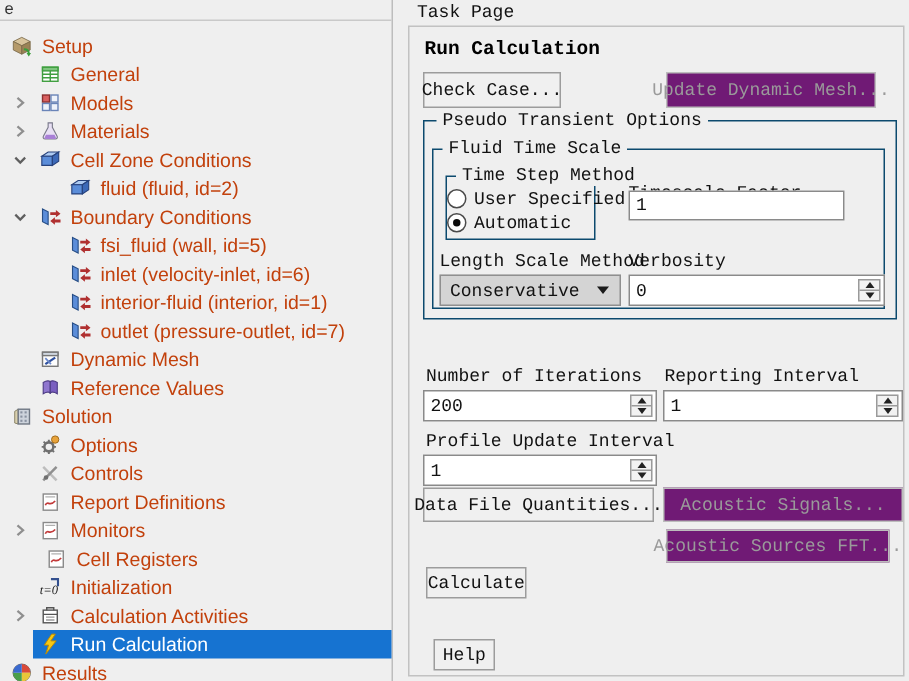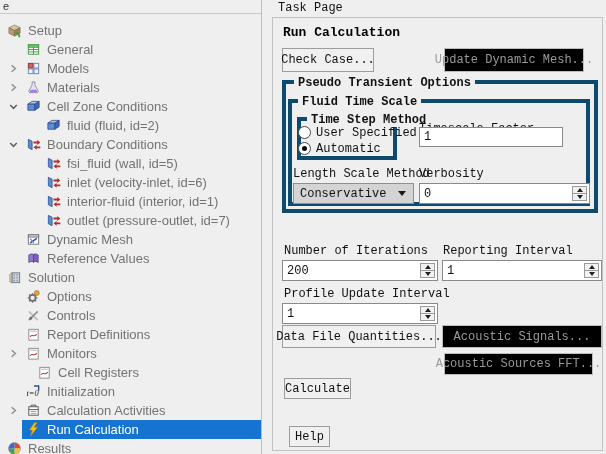--- a/index.html
+++ b/index.html
@@ -12,38 +12,38 @@
     background:#efefef; border-right:1px solid #bdbdbd; }
   #tree-header { height:14px; border-bottom:1px solid #c9c9c9; font-size:11px; color:#333;
     padding-left:3px; line-height:13px; }
   #tree-rows { position:absolute; left:0; top:21px; right:0; }
   .row { display:flex; align-items:center; height:19px; cursor:default; }
   .chev-col { width:16px; height:15px; flex:0 0 16px; display:flex; align-items:center; }
   .row-body { display:flex; align-items:center; height:19px; flex:1; padding-left:4px; }
   .lvl1 .row-body { padding-left:3px; }
   .tree-icon { width:15px; height:15px; flex:0 0 15px; margin-right:6px; }
   .tree-icon svg { display:block; }
-  .row-label { font-size:13px; color:#737373; white-space:nowrap; }
+  .row-label { font-size:13px; color:#c2410c; white-space:nowrap; }
   .row.selected .row-body { background:#1673d1; }
   .row.selected .row-label { color:#ffffff; }
 
   
   #task-region { position:absolute; left:263px; top:0; right:0; bottom:0; }
   #task-header { position:absolute; left:15px; top:1px; font-size:12px; color:#111; }
   #task-frame { position:absolute; left:9px; top:17px; width:331px; height:434px;
     border:1px solid #c2c2c2; background:#efefef; }
   .abs { position:absolute; }
   #rc-title { left:10px; top:7px; font-size:13px; font-weight:bold; color:#000; }
 
   .btn { position:absolute; display:flex; align-items:center; justify-content:center;
     background:#f0f0f0; border:1px solid #9c9c9c; font-size:12px; color:#111;
     font-family:"Liberation Mono","DejaVu Sans Mono",monospace; white-space:nowrap; cursor:default; }
-  .btn.disabled { background:#000000; color:#9a9a9a; border-color:#bcbcbc; }
-
-  .group { position:absolute; border:4px solid #0c4a6e;font-weight:bold; }
+  .btn.disabled { background:#701a75; color:#9a9a9a; border-color:#bcbcbc; }
+
+  .group { position:absolute; border:1px solid #0c4a6e; }
   .group-label { position:absolute; top:-8px; left:8px; background:#efefef; padding:0 4px;
     font-size:12px; color:#111; white-space:nowrap;
     font-family:"Liberation Mono","DejaVu Sans Mono",monospace; }
 
   .lbl { position:absolute; font-size:12px; color:#111; white-space:nowrap;
     font-family:"Liberation Mono","DejaVu Sans Mono",monospace; }
 
   .field { position:absolute; background:#ffffff; border:1px solid #8a8a8a; display:flex; }
   .field input { border:none; outline:none; background:transparent; flex:1; min-width:0;
     font-size:12px; padding:0 4px; font-family:"Liberation Mono","DejaVu Sans Mono",monospace; color:#111; }
@@ -339,21 +339,21 @@
           <span class="tree-icon">
             <svg width="15" height="15" viewBox="0 0 16 16" xmlns="http://www.w3.org/2000/svg">
               <rect x="3" y="2.5" width="10" height="11.5" fill="#ffffff" stroke="#8a8a8a"></rect>
               <line x1="4.5" y1="4.5" x2="11.5" y2="4.5" stroke="#b0b0b0"></line>
               <path d="M4.5 10.5 C6 6.5 7.5 12 11.5 7.5" fill="none" stroke="#c23a3a" stroke-width="1.2"></path>
             </svg>
           </span>
           <span class="row-label">Monitors</span>
         </span>
       </div>
-      <div class="row lvl2" style="padding-left: 17px; justify-content: flex-end;">
+      <div class="row lvl2" style="padding-left: 10px; justify-content: flex-end;">
         <span class="chev-col"></span>
         <span class="row-body">
           <span class="tree-icon">
             <svg width="15" height="15" viewBox="0 0 16 16" xmlns="http://www.w3.org/2000/svg">
               <rect x="3" y="2.5" width="10" height="11.5" fill="#ffffff" stroke="#8a8a8a"></rect>
               <line x1="4.5" y1="4.5" x2="11.5" y2="4.5" stroke="#b0b0b0"></line>
               <path d="M4.5 10.5 C6 6.5 7.5 12 11.5 7.5" fill="none" stroke="#c23a3a" stroke-width="1.2"></path>
             </svg>
           </span>
           <span class="row-label">Cell Registers</span>

